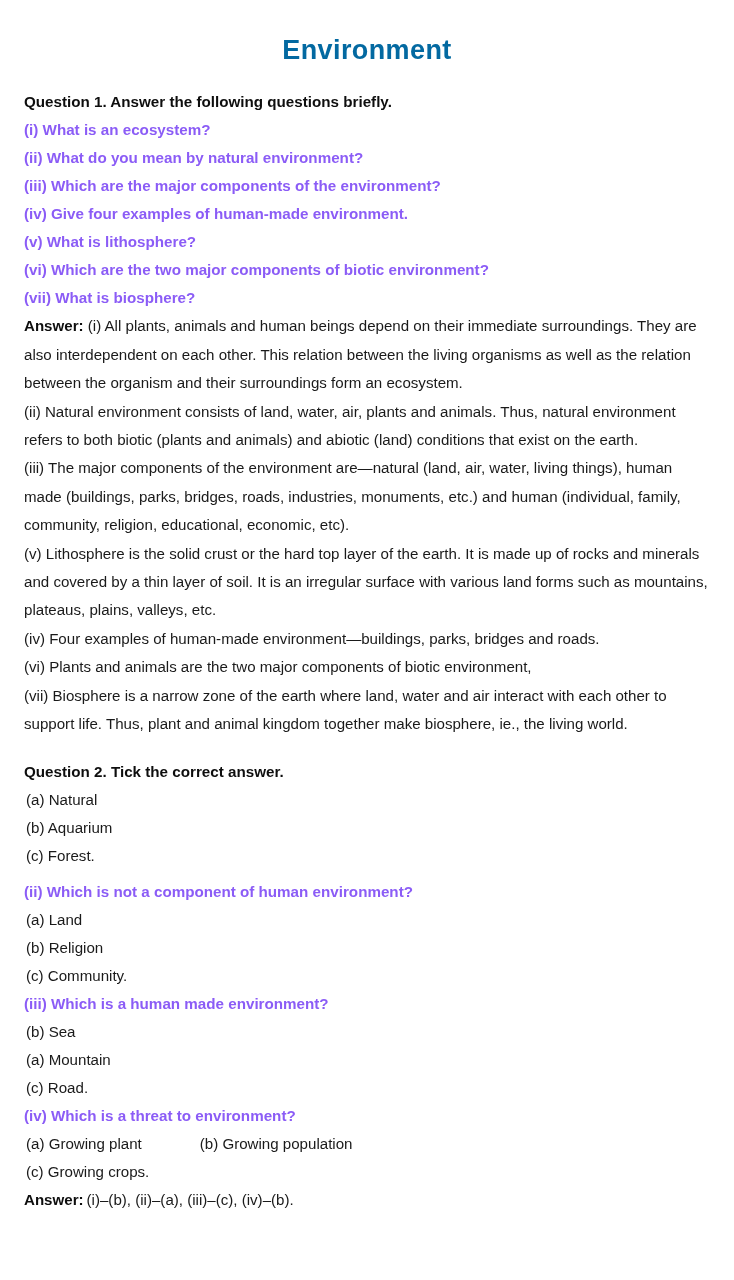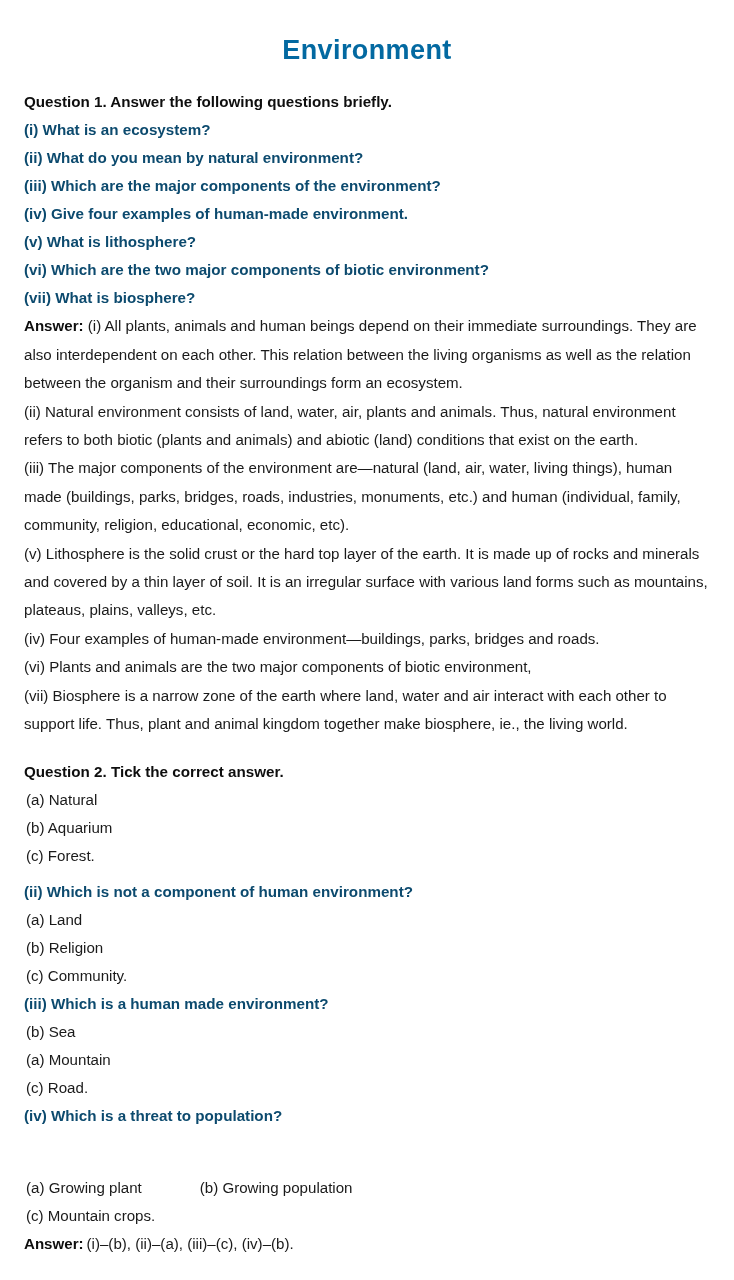--- a/index.html
+++ b/index.html
@@ -39,21 +39,21 @@
     font-size: 15.2px;
     font-weight: bold;
     line-height: 28px;
     color: #0e0e0e;
     white-space: nowrap;
   }
   .q-item {
     font-size: 15.2px;
     font-weight: bold;
     line-height: 28px;
-    color: #0c4a6e;
+    color: #8b5cf6;
     white-space: nowrap;
   }
   .ans-para {
     font-size: 15.1px;
     font-weight: normal;
     line-height: 28.4px;
     color: #1a1a1a;
     text-align: left;
     max-width: 688px;
   }
@@ -69,21 +69,20 @@
     padding-left: 2px;
     white-space: nowrap;
   }
   .opt-row {
     font-size: 15.1px;
     font-weight: normal;
     line-height: 28px;
     color: #1a1a1a;
     padding-left: 2px;
     white-space: nowrap;
-    margin-top: 44px;
   }
   .opt-row .opt-b {
     display: inline-block;
     margin-left: 58px;
   }
   .ans-key {
     font-size: 15.1px;
     line-height: 28px;
     color: #1a1a1a;
     white-space: nowrap;
@@ -144,21 +143,21 @@
     <div class="q-item">(ii) Which is not a component of human environment?</div>
     <div class="opt">(a) Land</div>
     <div class="opt">(b) Religion</div>
     <div class="opt">(c) Community.</div>
 
     <div class="q-item">(iii) Which is a human made environment?</div>
     <div class="opt">(b) Sea</div>
     <div class="opt">(a) Mountain</div>
     <div class="opt">(c) Road.</div>
 
-    <div class="q-item">(iv) Which is a threat to population?</div>
+    <div class="q-item">(iv) Which is a threat to environment?</div>
     <div class="opt-row"><span>(a) Growing plant</span><span class="opt-b">(b) Growing population</span></div>
-    <div class="opt">(c) Mountain crops.</div>
+    <div class="opt">(c) Growing crops.</div>
 
     <div class="ans-key"><b>Answer:</b><span class="key-vals">(i)–(b), (ii)–(a), (iii)–(c), (iv)–(b).</span></div>
 
   </div>
 
 </div>
 
 </body></html>

